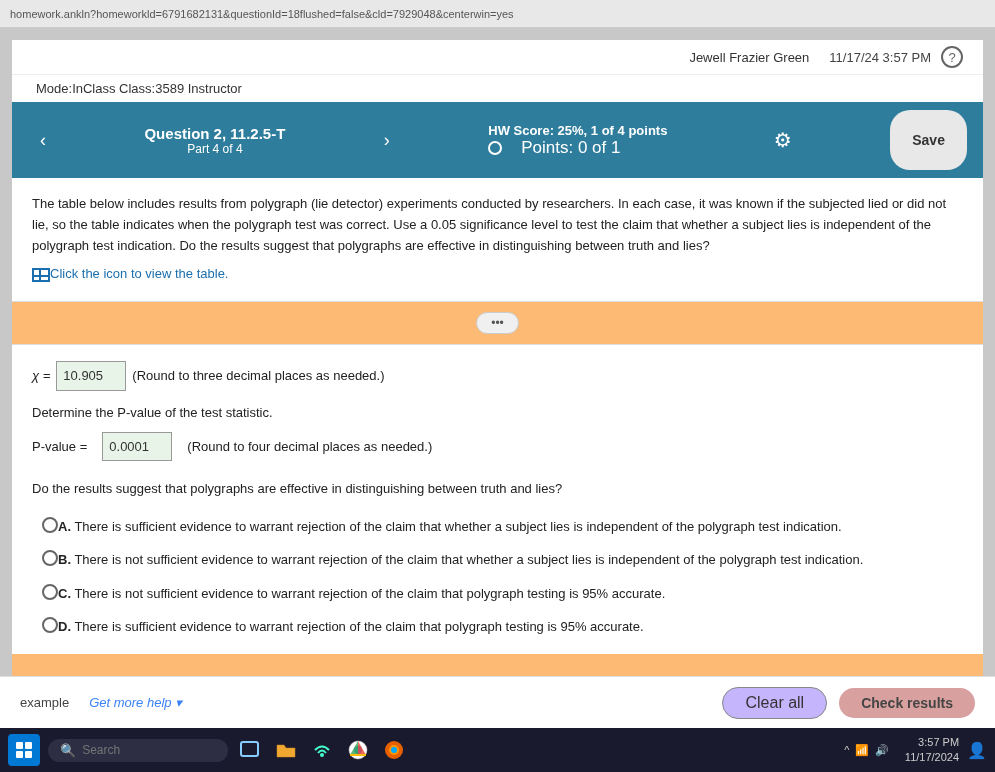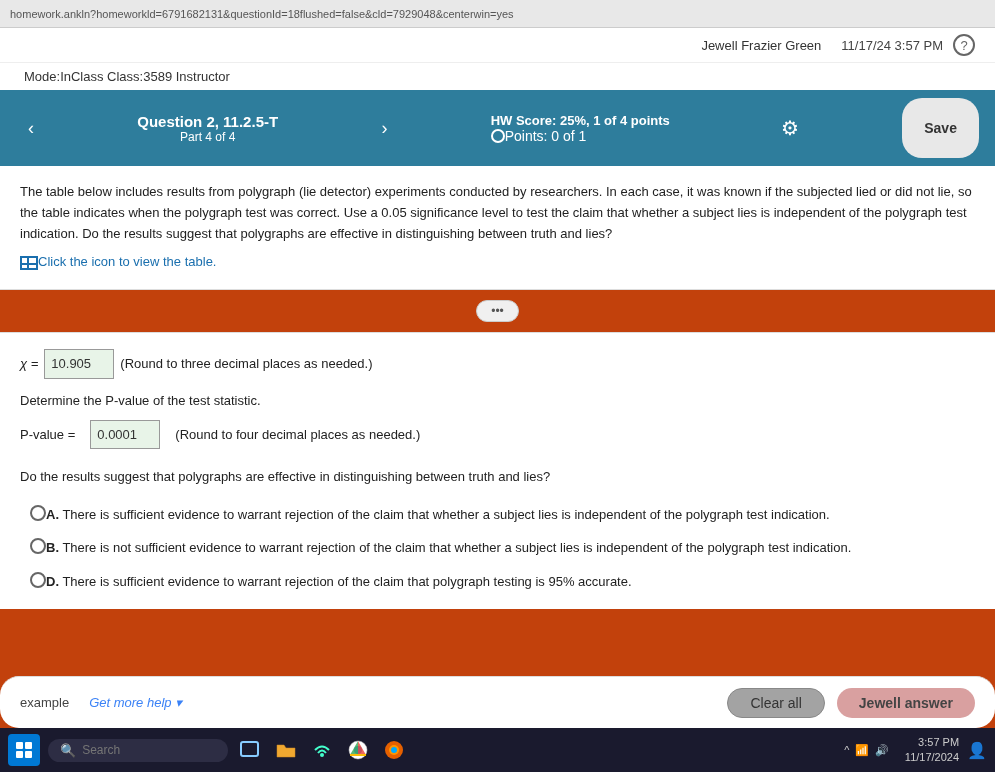--- a/index.html
+++ b/index.html
@@ -19,22 +19,22 @@
       display: flex;
       align-items: center;
       padding: 0 10px;
       font-size: 11px;
       color: #555;
       border-bottom: 1px solid #ccc;
     }
 
     
     .main-container {
-      background: #c2410c;
-      margin: 0;
+      background: #fdba74;
+      margin: 12px;
       height: calc(772px - 28px - 44px);
       overflow-y: auto;
       position: relative;
     }
 
     
     .header-info {
       display: flex;
       justify-content: flex-end;
       align-items: center;
@@ -113,22 +113,22 @@
     }
 
     .hw-score .score-title {
       font-weight: bold;
       font-size: 13px;
     }
 
     .hw-score .points-line {
       display: flex;
       align-items: center;
-      gap: 0;
-      font-size: 14px;
+      gap: 19px;
+      font-size: 17px;
     }
 
     .circle-icon {
       width: 14px; height: 14px;
       border: 2px solid #fff;
       border-radius: 50%;
       display: inline-block;
     }
 
     .gear-btn {
@@ -285,43 +285,42 @@
       bottom: 44px;
       left: 0;
       width: 995px;
       background: #fff;
       border-top: 1px solid #ddd;
       display: flex;
       align-items: center;
       justify-content: space-between;
       padding: 10px 20px;
       height: 52px;
-      border-radius: 19px;
     }
 
     .bottom-left {
       display: flex;
       align-items: center;
       gap: 20px;
       font-size: 13px;
       color: #444;
     }
 
     .bottom-right {
       display: flex;
       align-items: center;
       gap: 12px;
     }
 
     .clear-all-btn {
-      background: #a3a3a3;
+      background: #c4b5fd;
       border: 1px solid #888;
       border-radius: 20px;
       padding: 6px 22px;
-      font-size: 14px;
+      font-size: 16px;
       color: #333;
       cursor: pointer;
     }
 
     .check-answer-btn {
       background: #d9a0a0;
       border: none;
       border-radius: 20px;
       padding: 7px 22px;
       font-size: 14px;
@@ -486,41 +485,47 @@
         </span>
       </label>
 
       <label class="radio-option">
         <span class="radio-circle"></span>
         <span>
           <strong>B.</strong> <span>There is not sufficient evidence to warrant rejection of the claim that whether a subject lies is independent of the polygraph test indication.</span>
         </span>
       </label>
 
+      <label class="radio-option">
+        <span class="radio-circle"></span>
+        <span>
+          <strong>C.</strong> <span>There is not sufficient evidence to warrant rejection of the claim that polygraph testing is 95% accurate.</span>
+        </span>
+      </label>
 
       <label class="radio-option">
         <span class="radio-circle"></span>
         <span>
           <strong>D.</strong> <span>There is sufficient evidence to warrant rejection of the claim that polygraph testing is 95% accurate.</span>
         </span>
       </label>
 
     </div>
   </div>
 
 </div>
 
 <div class="bottom-toolbar">
   <div class="bottom-left">
     <span>example</span>
     <span style="cursor:pointer; color:#3b82f6;font-style:italic;">Get more help ▾</span>
   </div>
   <div class="bottom-right">
     <button class="clear-all-btn">Clear all</button>
-    <button class="check-answer-btn">Jewell answer</button>
+    <button class="check-answer-btn">Check results</button>
   </div>
 </div>
 
 <div class="taskbar">
   <div class="taskbar-start">
     <div class="taskbar-start-grid">
       <span></span>
         <span></span>
         <span></span>
         <span></span>

